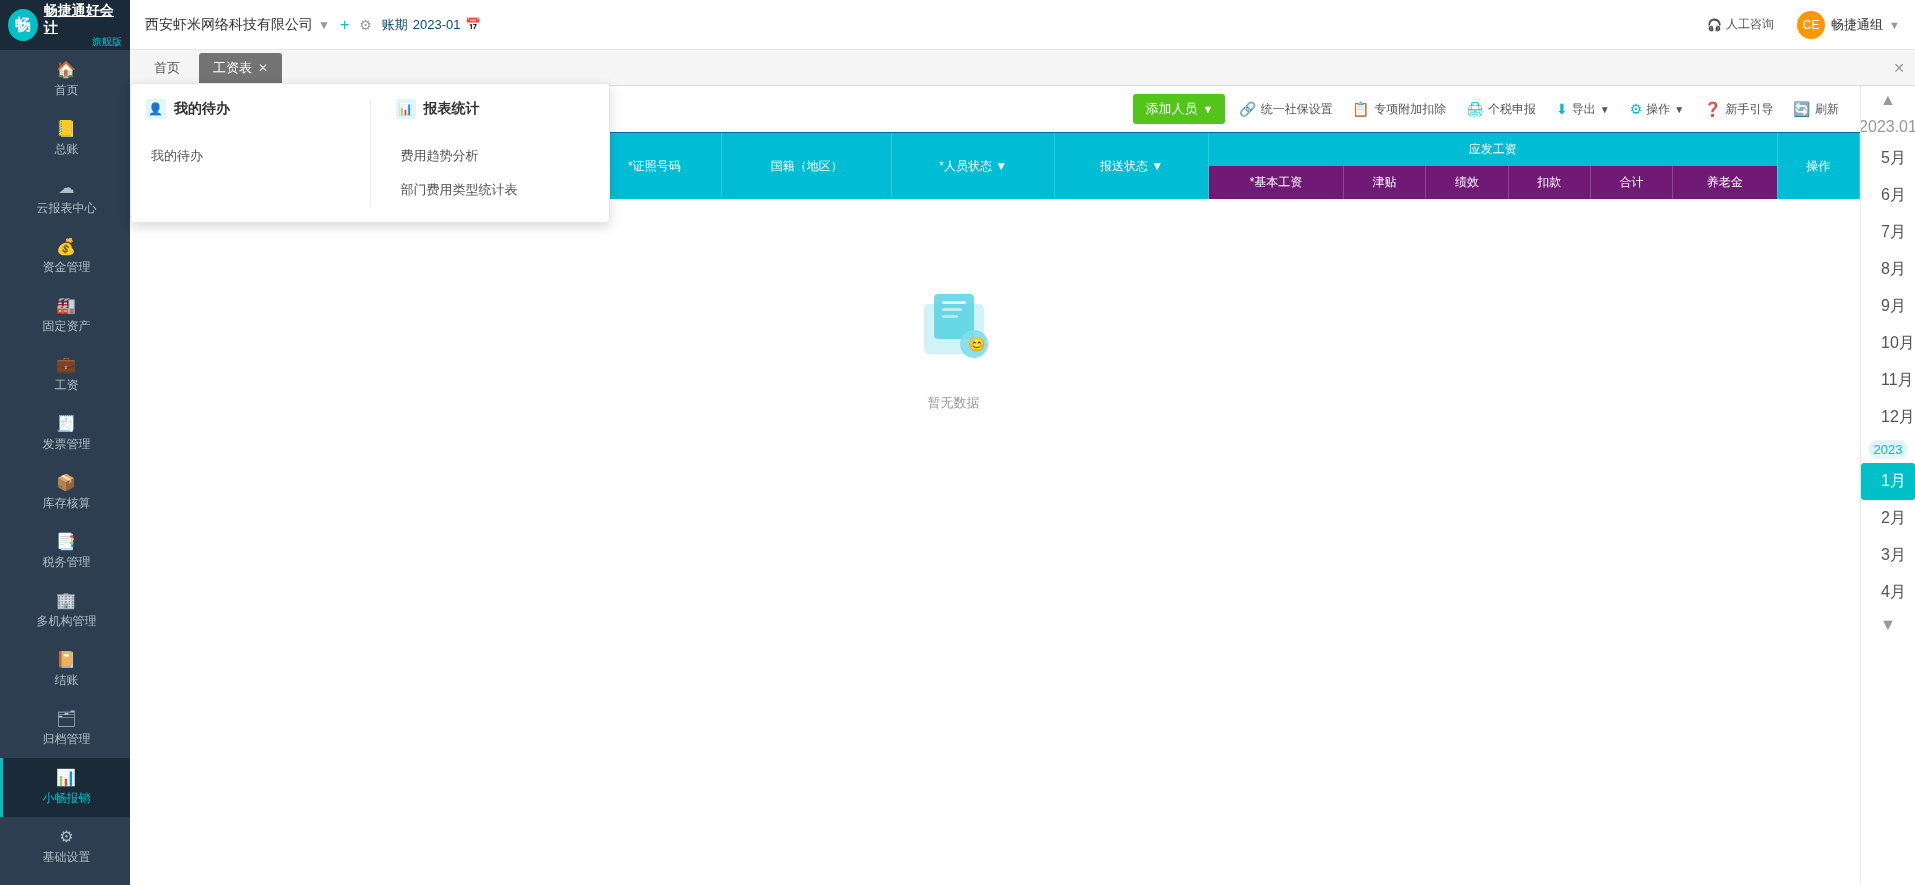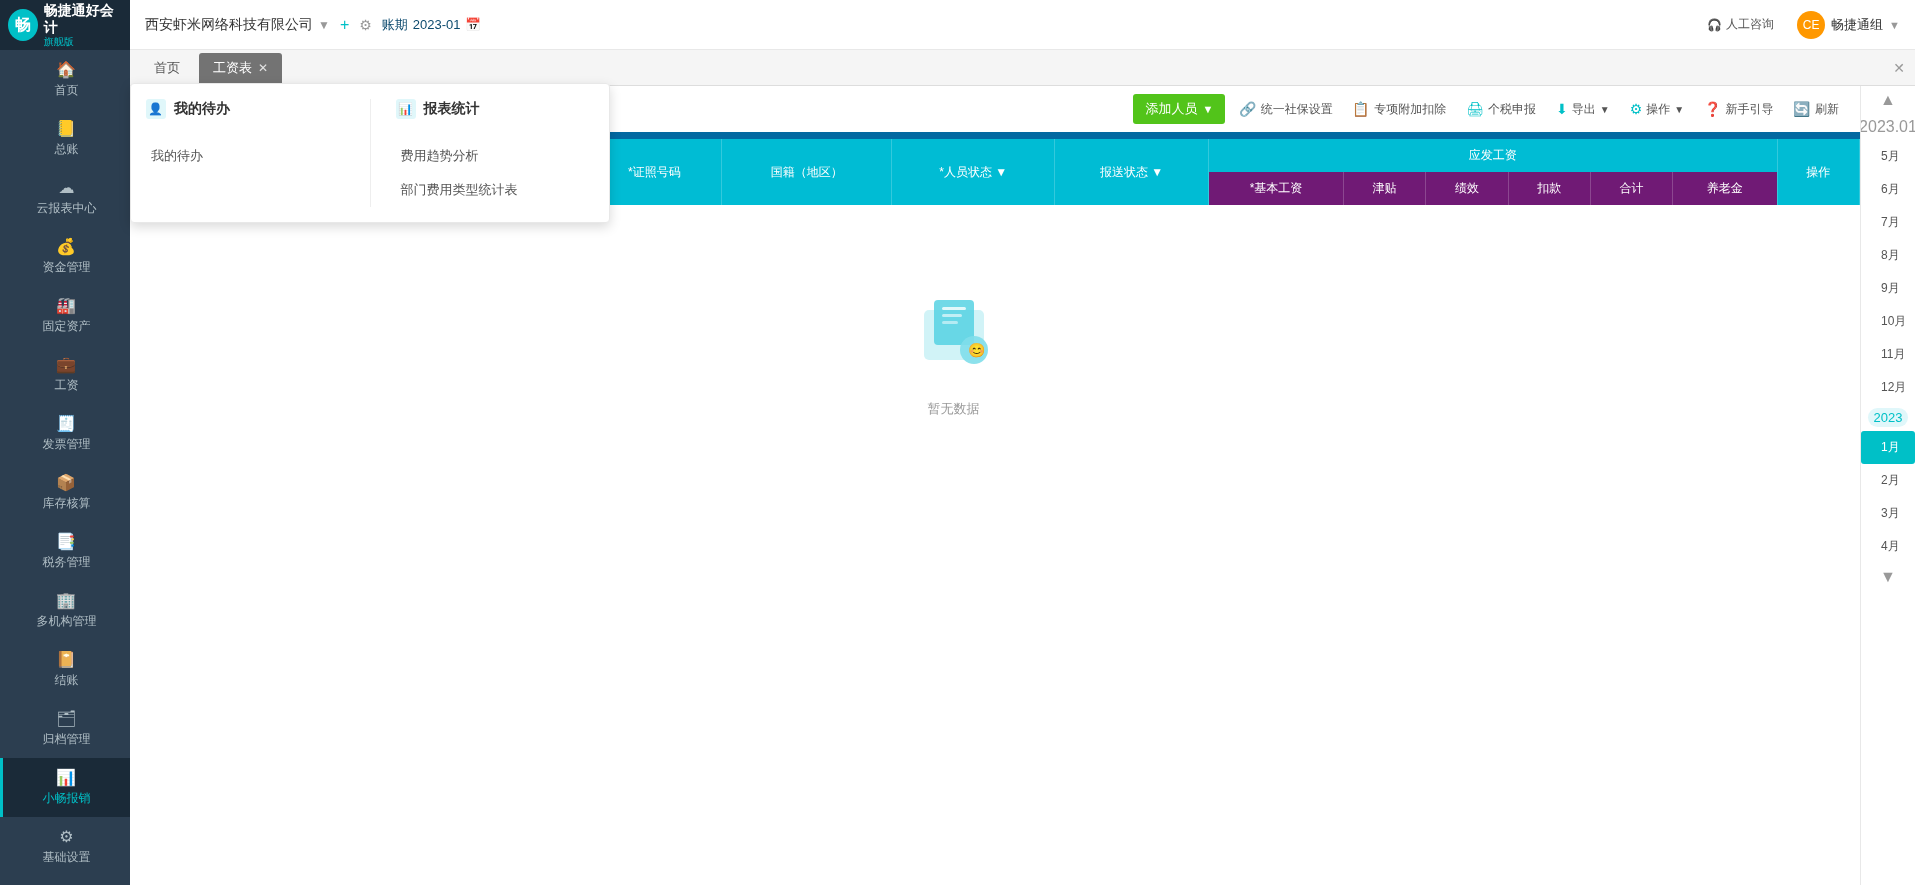--- a/index.html
+++ b/index.html
@@ -35,22 +35,22 @@
       font-size: 16px;
       font-weight: bold;
     }
     .logo-text {
       display: flex;
       flex-direction: column;
       font-size: 12px;
       color: white;
       line-height: 1.2;
     }
-    .logo-text span:first-child { font-size: 14px; font-weight: bold; }
-    .logo-text span:last-child { font-size: 10px; color: #00c0c7; }
+    .logo-text span:first-child { font-size: 14px; font-weight: bold; text-decoration: underline; }
+    .logo-text span:last-child { font-size: 10px; color: #00c0c7; text-align: right; }
 
     .sidebar-item {
       display: flex;
       flex-direction: column;
       align-items: center;
       padding: 10px 5px;
       cursor: pointer;
       color: #b0bec5;
       font-size: 12px;
       gap: 3px;
@@ -161,21 +161,21 @@
     }
     .tab-home { color: #555; }
 
     
     .toolbar {
       background: #fff;
       padding: 8px 15px;
       display: flex;
       align-items: center;
       gap: 16px;
-      border-bottom: 7px solid #0369a1;
+      border-bottom: 1px solid #0369a1;
     }
     .search-box {
       display: flex;
       align-items: center;
       border: 1px solid #ddd;
       border-radius: 3px;
       padding: 4px 8px;
       gap: 5px;
       width: 180px;
     }
@@ -328,21 +328,21 @@
       display: flex;
       flex-direction: column;
       align-items: center;
       overflow-y: auto;
       height: 100%;
     }
     .month-item {
       width: 100%;
       text-align: right;
       padding: 8px 20px;
-      font-size: 12px;
+      font-size: 16px;
       color: #555;
       cursor: pointer;
       white-space: nowrap;
     }
     .month-item.active {
       background: #00c0c7;
       color: white;
       border-radius: 3px;
     }
     .month-nav {

